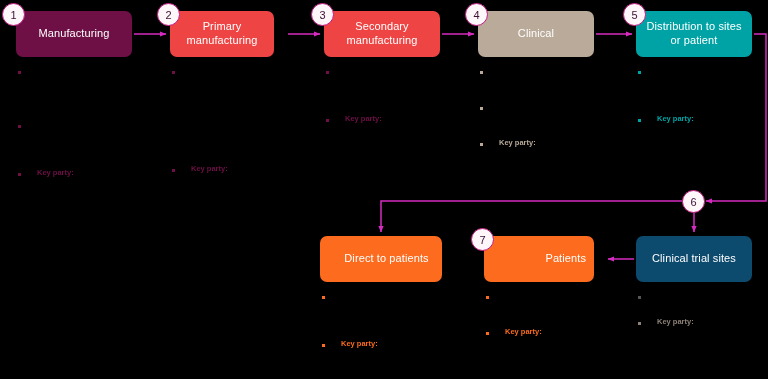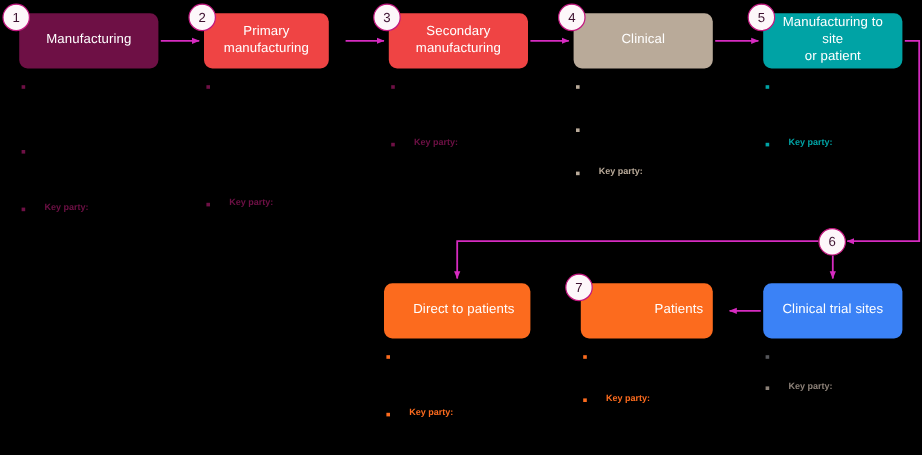--- a/index.html
+++ b/index.html
@@ -119,24 +119,24 @@
 manufacturing</span>
       </div>
       <div class="node" style="left: 324px; top: 11px; width: 116px; height: 46px; background: #ef4444; color: rgb(255, 255, 255);">
         <span class="node-label" style="white-space: pre-line;">Secondary
 manufacturing</span>
       </div>
       <div class="node" style="left: 478px; top: 11px; width: 116px; height: 46px; background: rgb(185, 170, 153); color: rgb(255, 255, 255);">
         <span class="node-label" style="white-space: pre-line;">Clinical</span>
       </div>
       <div class="node" style="left: 636px; top: 11px; width: 116px; height: 46px; background: rgb(0, 163, 165); color: rgb(255, 255, 255);">
-        <span class="node-label" style="white-space: pre-line;">Manufacturing to site
+        <span class="node-label" style="white-space: pre-line;">Distribution to sites
 or patient</span>
       </div>
-      <div class="node" style="left: 636px; top: 236px; width: 116px; height: 46px; background: #3b82f6; color: rgb(255, 255, 255);">
+      <div class="node" style="left: 636px; top: 236px; width: 116px; height: 46px; background: #0c4a6e; color: rgb(255, 255, 255);">
         <span class="node-label" style="white-space: pre-line;">Clinical trial sites</span>
       </div>
       <div class="node" style="left: 484px; top: 236px; width: 110px; height: 46px; background: rgb(252, 107, 30); color: rgb(255, 255, 255); justify-content: flex-end;">
         <span class="node-label" style="white-space: pre-line;">Patients</span>
       </div>
       <div class="node" style="left: 320px; top: 236px; width: 122px; height: 46px; background: rgb(252, 107, 30); color: rgb(255, 255, 255);">
         <span class="node-label" style="white-space: pre-line; margin-left: 11px;">Direct to patients</span>
       </div>
     </div>
   <div id="details-layer">

